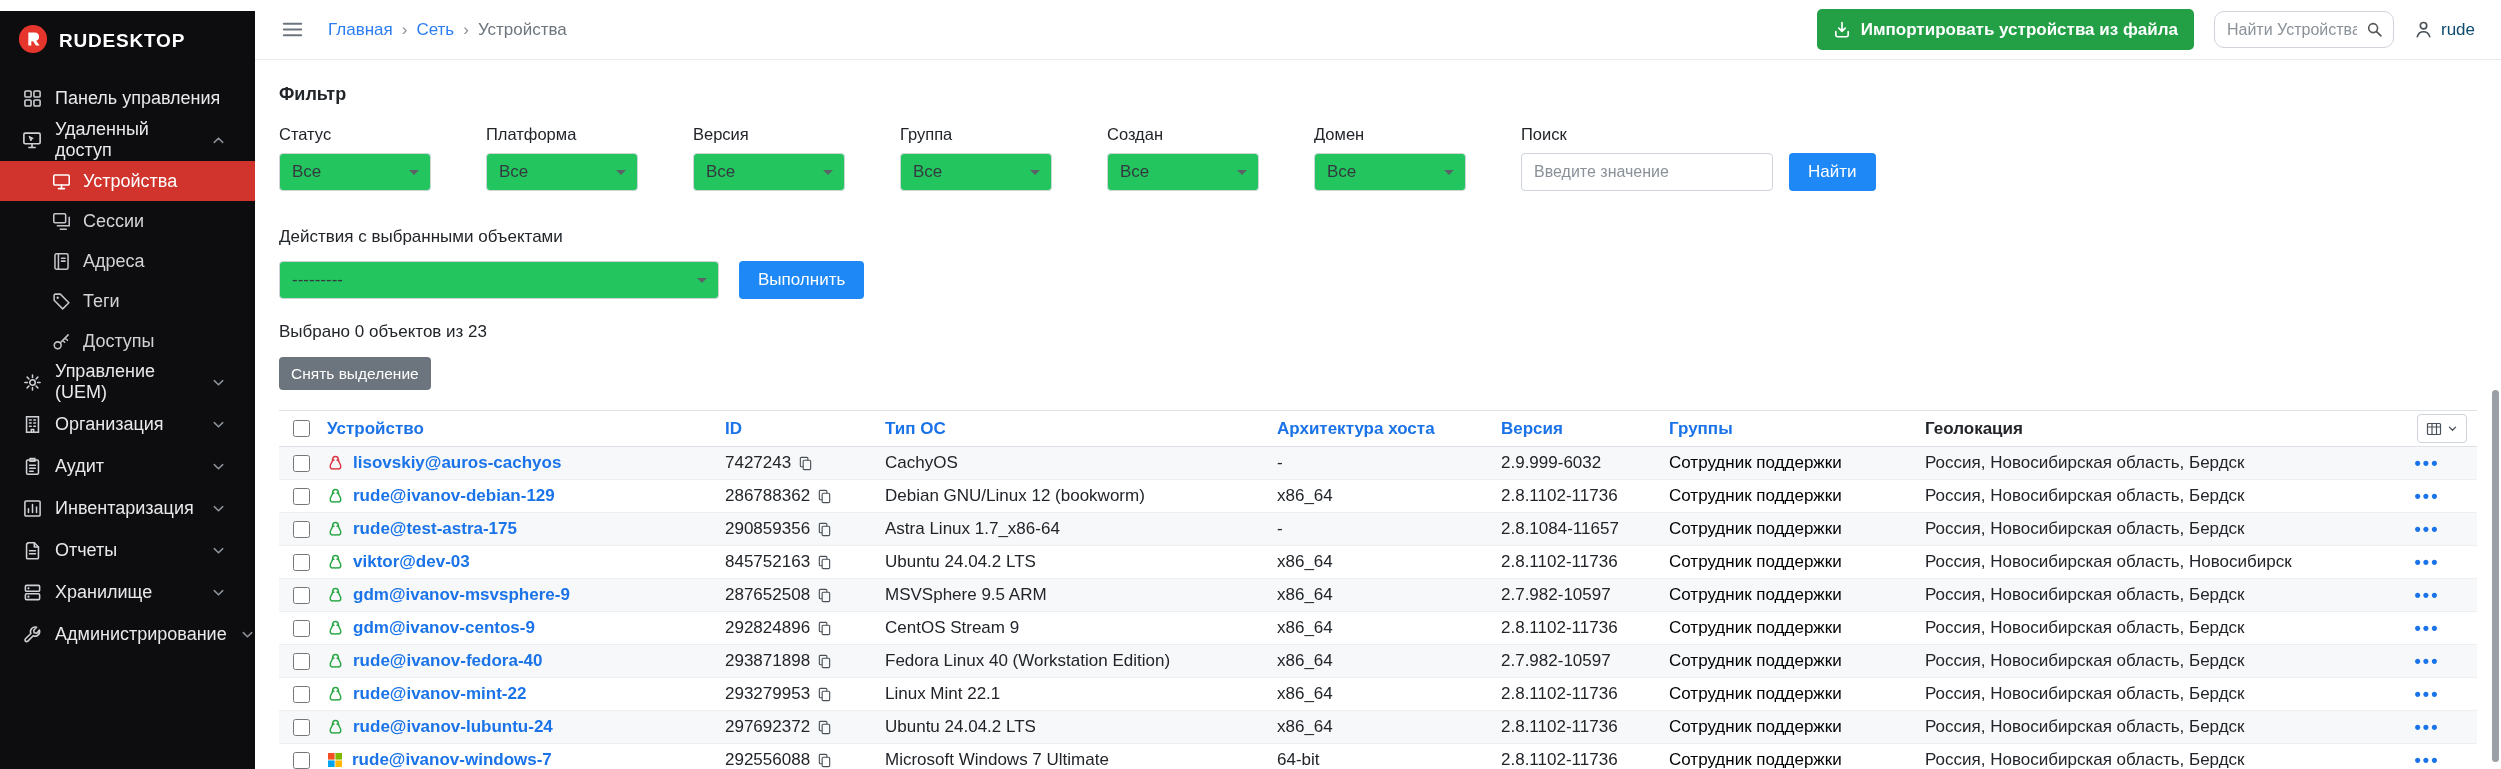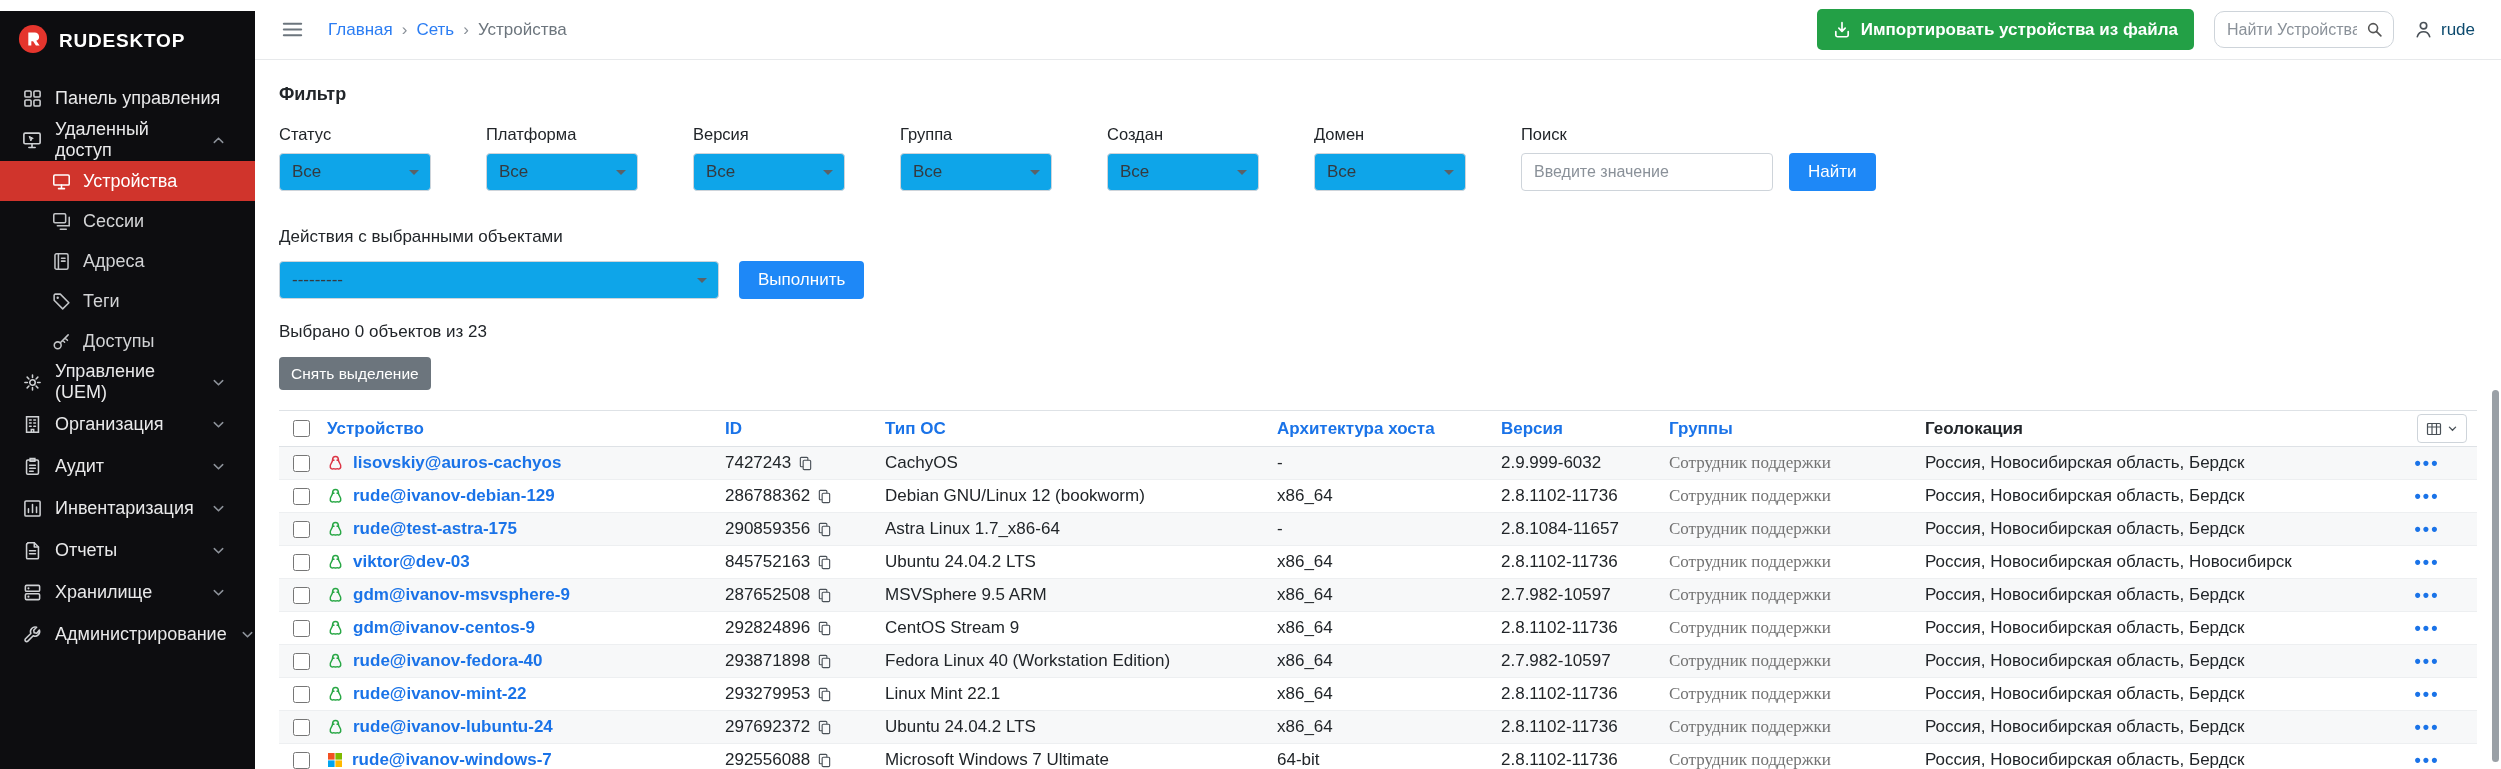--- a/index.html
+++ b/index.html
@@ -42,21 +42,21 @@
 
   
   .content { margin-left:255px; padding:14px 24px 0 24px; }
   .section-title { font-size:18px; font-weight:700; margin:10px 0 20px; color:#212529; }
 
   .filter-row { display:flex; align-items:flex-end; gap:55px; }
   .filter-fields { display:contents; }
   .ffield { display:flex; flex-direction:column; gap:9px; }
   .ffield label { font-size:16.5px; color:#212529; }
   .fselect { position:relative; width:152px; height:38px; border:1px solid #ced4da; border-radius:4px;
-    background:#0ea5e9; display:flex; align-items:center; padding:0 26px 0 12px; font-size:17px;
+    background:#22c55e; display:flex; align-items:center; padding:0 26px 0 12px; font-size:17px;
     color:#343a40; cursor:pointer; }
   .fselect::after { content:''; position:absolute; right:11px; top:16px;
     border:5px solid transparent; border-top-color:#5a6268; }
   .fselect.wide { width:440px; }
   .ftext { width:252px; height:38px; border:1px solid #ced4da; border-radius:4px; padding:0 12px;
     font-size:16px; font-family:inherit; color:#333; outline:none; }
   .ftext::placeholder { color:#8a9199; }
   .fgroup { display:flex; align-items:flex-end; gap:16px; }
   .btn-blue { background:#1e88f7; color:#fff; border:none; border-radius:4px; height:38px;
     padding:0 19px; font-size:17px; font-family:inherit; cursor:pointer; }
@@ -79,21 +79,21 @@
   .cell { padding-right:10px; overflow:hidden; white-space:nowrap; text-overflow:ellipsis; font-size:17px; }
   .c-check { padding-left:14px; }
   input[type="checkbox"] { width:17px; height:17px; accent-color:#1e88f7; cursor:pointer; display:block; }
   .trow { height:33px; border-bottom:1px solid #edeff1; background:#fff; }
   .tbody > div:nth-of-type(odd) { background:#f7f8f9; }
   .device { display:flex; align-items:center; gap:9px; }
   .os { display:flex; flex:none; }
   .dev-link { color:#1a73e8; font-weight:700; text-decoration:none; cursor:pointer; }
   .id-cell { display:flex; align-items:center; gap:7px; }
   .copy { display:flex; color:#495057; cursor:pointer; }
-  .grp-link { color:#737373; text-decoration:none; cursor:pointer;font-family:Liberation Serif, serif; }
+  .grp-link { color:#000000; text-decoration:none; cursor:pointer; }
   .menu-cell { display:flex; justify-content:center; }
   .dots { color:#1a73e8; font-weight:700; font-size:18px; letter-spacing:2px; cursor:pointer; }
   .col-btn { display:flex; align-items:center; gap:5px; border:1px solid #ced4da; border-radius:4px;
     background:#fff; height:29px; padding:0 8px; cursor:pointer; margin-left:auto; }
 
   
   .vthumb { position:fixed; right:2px; top:390px; width:7px; height:372px; background:#9aa0a6;
     border-radius:4px; cursor:grab; z-index:9; }
 </style>
 </head>

